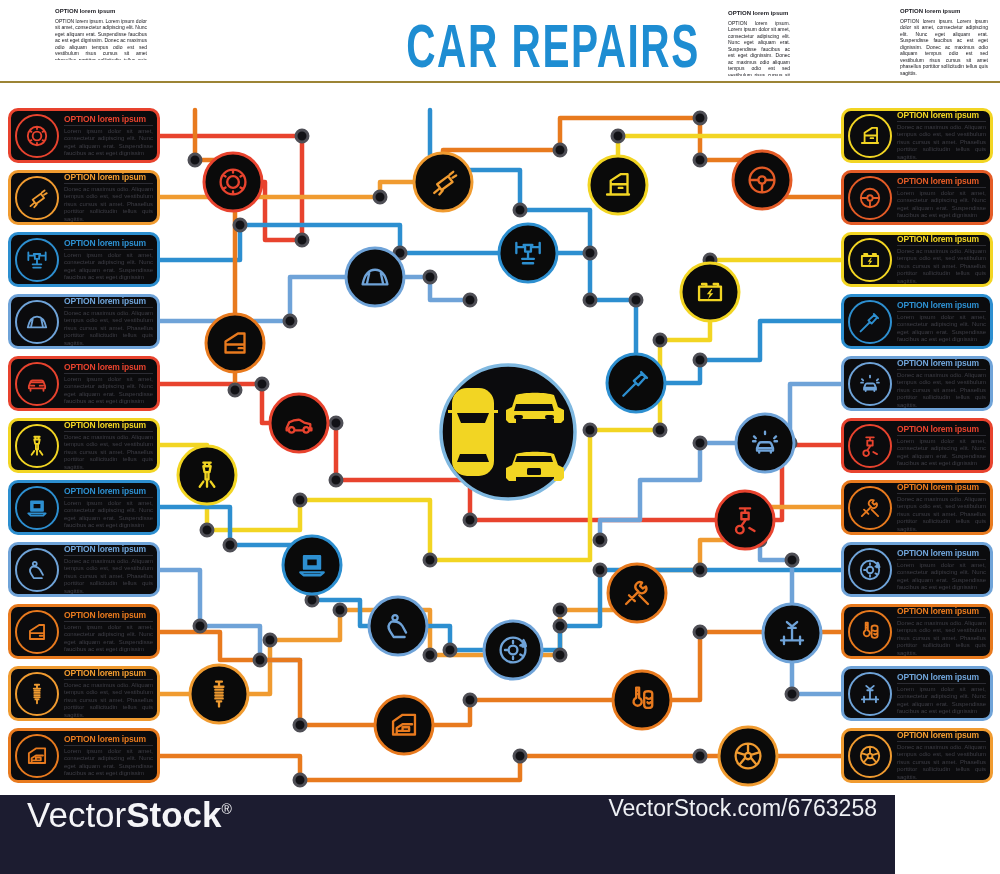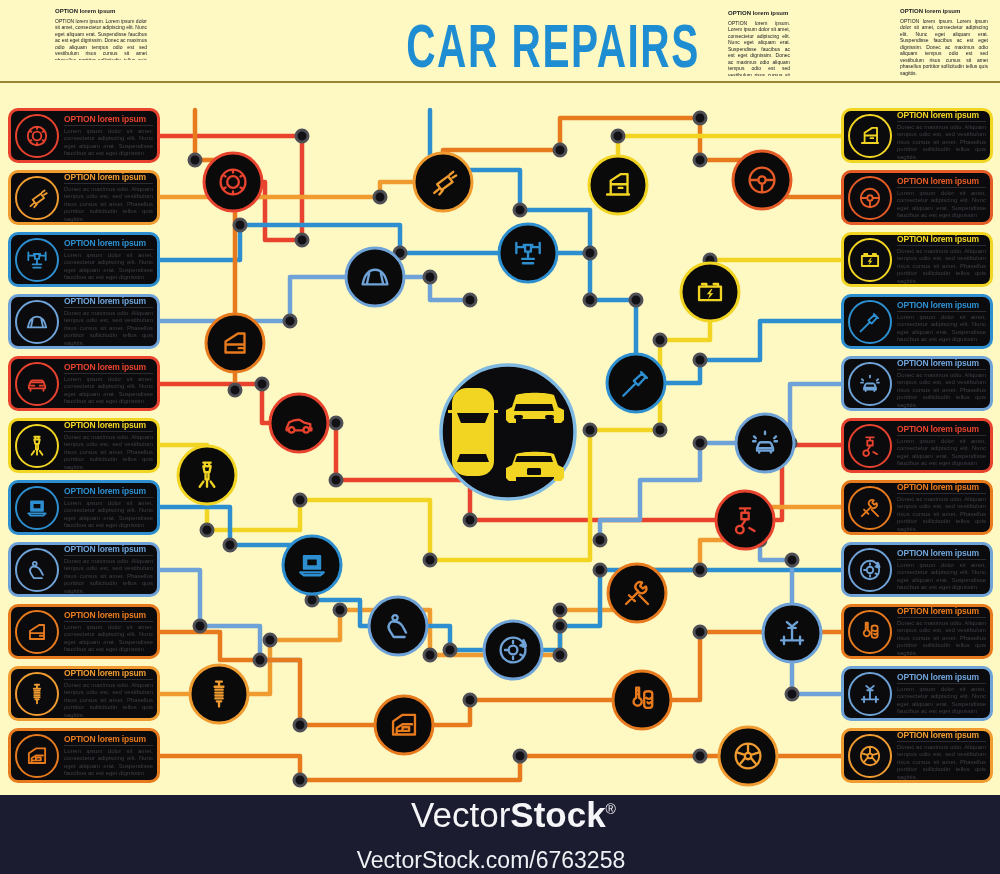--- a/index.html
+++ b/index.html
@@ -1,16 +1,16 @@
 <!DOCTYPE html>
 <html><head>
 <meta charset="utf-8">
 <style>
   html,body{margin:0;padding:0;background:#000;}
-  .stage{position:relative;width:1000px;height:874px;background:#fef9c3;overflow:hidden;
+  .stage{position:relative;width:1000px;height:874px;background:#ffffff;overflow:hidden;
          font-family:"Liberation Sans",sans-serif;}
   .title{position:absolute;top:10px;left:553px;transform:translateX(-50%) scale(0.78,1.18);
          transform-origin:center top;font-size:52px;font-weight:bold;letter-spacing:2px;
          white-space:nowrap;}
   .subtitle{position:absolute;top:32px;right:14px;font-style:italic;font-weight:300;
             font-size:27px;white-space:nowrap;}
   .gold-line{position:absolute;top:81px;left:0;width:1000px;height:2px;}
   .faint-block{position:absolute;color:#17171c;font-size:5px;line-height:1.3;overflow:hidden;
                text-align:justify;}
   .faint-block .fb-title{font-size:6px;font-weight:bold;color:#1a1a20;margin-bottom:2px;}
@@ -19,22 +19,22 @@
   .option-box{box-sizing:border-box;width:152px;height:55px;border:3px solid;border-radius:10px;
               background:#0b0b0d;margin-bottom:7px;display:flex;align-items:center;padding:3px 4px;}
   .ob-icon{flex:0 0 40px;width:40px;height:40px;border:2px solid;border-radius:50%;
            display:flex;align-items:center;justify-content:center;margin-right:5px;}
   .ob-text{flex:1;min-width:0;}
   .ob-title{font-size:8.5px;font-weight:bold;letter-spacing:-0.2px;white-space:nowrap;
             overflow:hidden;margin-bottom:1px;}
   .ob-divider{border-top:1px solid #2c2c33;margin:1px 0 2px 0;}
   .ob-body{font-size:6px;line-height:1.25;text-align:justify;color:#3f3f47;}
   .network-svg{position:absolute;left:0;top:0;}
-  .watermark-bar{position:absolute;left:0;bottom:0;width:1000px;height:79px;
-                 display:flex;align-items:center;justify-content:space-between;flex-direction:column;}
+  .watermark-bar{position:absolute;left:0;bottom:0;width:895px;height:79px;
+                 display:flex;justify-content:space-between;}
   .wm-brand{margin-left:27px;font-size:35px;color:#f5f5f8;font-weight:300;}
   .wm-brand b{font-weight:bold;}
   .wm-brand sup{font-size:14px;font-weight:300;}
   .wm-url{margin-right:18px;font-size:23px;color:#eef0f4;font-weight:300;}
 </style>
 </head>
 <body>
 
 <div class="stage">
 

